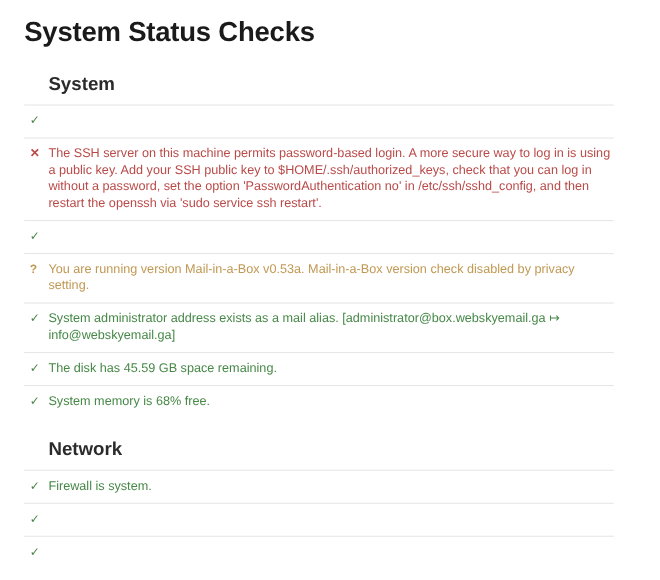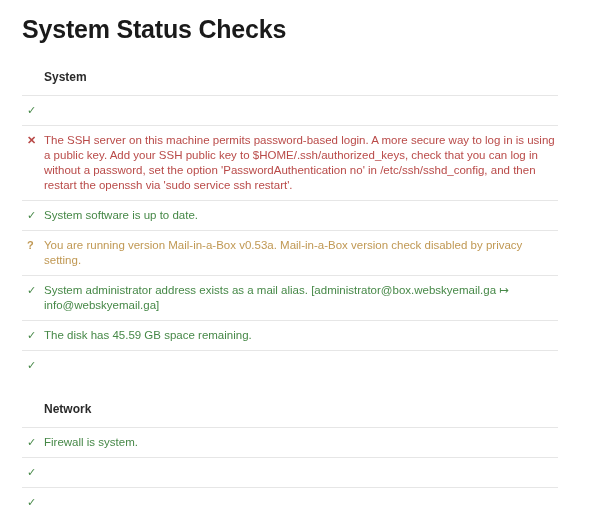--- a/index.html
+++ b/index.html
@@ -32,21 +32,21 @@
   }
   .checks {
     margin-top: 22px;
     padding-left: 22px;
     padding-right: 42px;
   }
   .section {
     margin: 0;
   }
   .section-heading {
-    font-size: 12px;
+    font-size: 17px;
     font-weight: bold;
     color: #2b2b2b;
     padding: 8px 0 9px 22px;
     line-height: 18px;
   }
   .section:first-child .section-heading {
     padding-top: 2px;
   }
   .section + .section .section-heading {
     padding-top: 20px;
@@ -93,36 +93,36 @@
         <div class="section-heading">System</div>
         <div class="check-row">
           <span class="check-icon ok">✓</span>
         </div>
         <div class="check-row">
           <span class="check-icon error">✕</span>
           <span class="check-text error">The SSH server on this machine permits password-based login. A more secure way to log in is using a public key. Add your SSH public key to $HOME/.ssh/authorized_keys, check that you can log in without a password, set the option 'PasswordAuthentication no' in /etc/ssh/sshd_config, and then restart the openssh via 'sudo service ssh restart'.</span>
         </div>
         <div class="check-row">
           <span class="check-icon ok">✓</span>
-          <span class="check-text ok">System software is up to date.</span>
         </div>
         <div class="check-row">
           <span class="check-icon warn">?</span>
           <span class="check-text warn">You are running version Mail-in-a-Box v0.53a. Mail-in-a-Box version check disabled by privacy setting.</span>
         </div>
         <div class="check-row">
           <span class="check-icon ok">✓</span>
           <span class="check-text ok">System administrator address exists as a mail alias. [administrator@box.webskyemail.ga ↦ info@webskyemail.ga]</span>
         </div>
         <div class="check-row">
           <span class="check-icon ok">✓</span>
           <span class="check-text ok">The disk has 45.59 GB space remaining.</span>
         </div>
         <div class="check-row">
           <span class="check-icon ok">✓</span>
+          <span class="check-text ok">System memory is 68% free.</span>
         </div>
       </div>
       <div class="section">
         <div class="section-heading">Network</div>
         <div class="check-row">
           <span class="check-icon ok">✓</span>
           <span class="check-text ok">Firewall is system.</span>
         </div>
         <div class="check-row">
           <span class="check-icon ok">✓</span>

